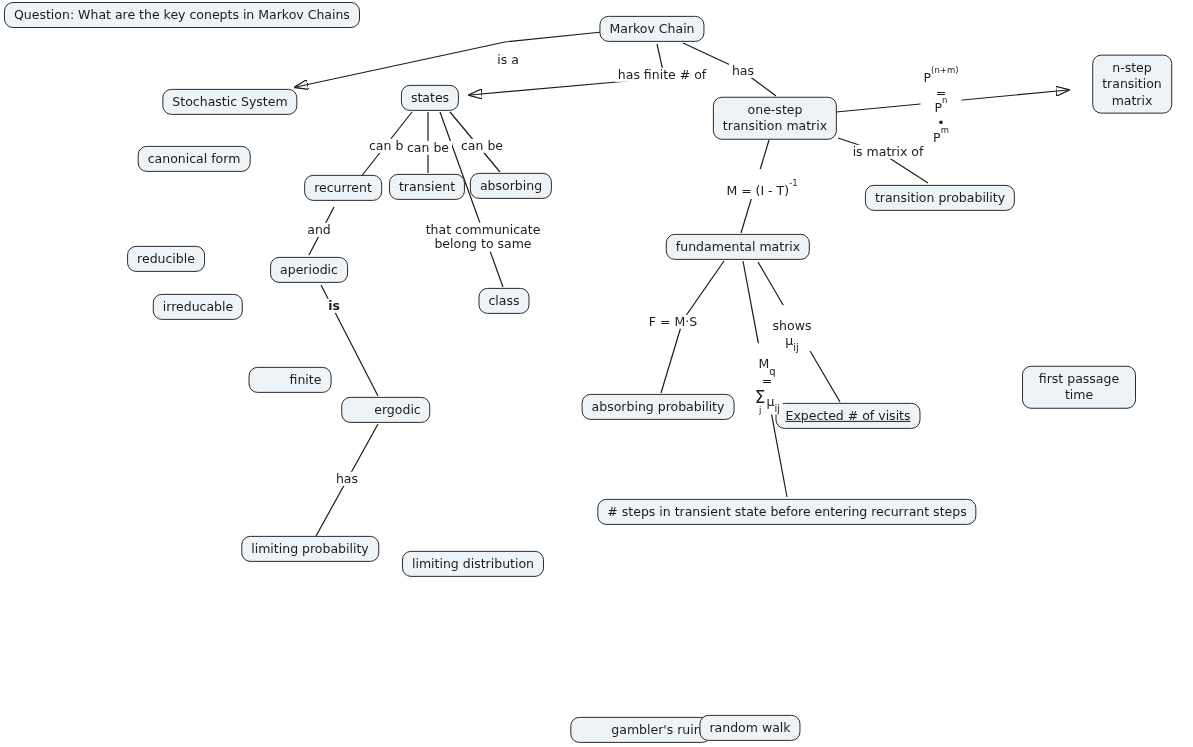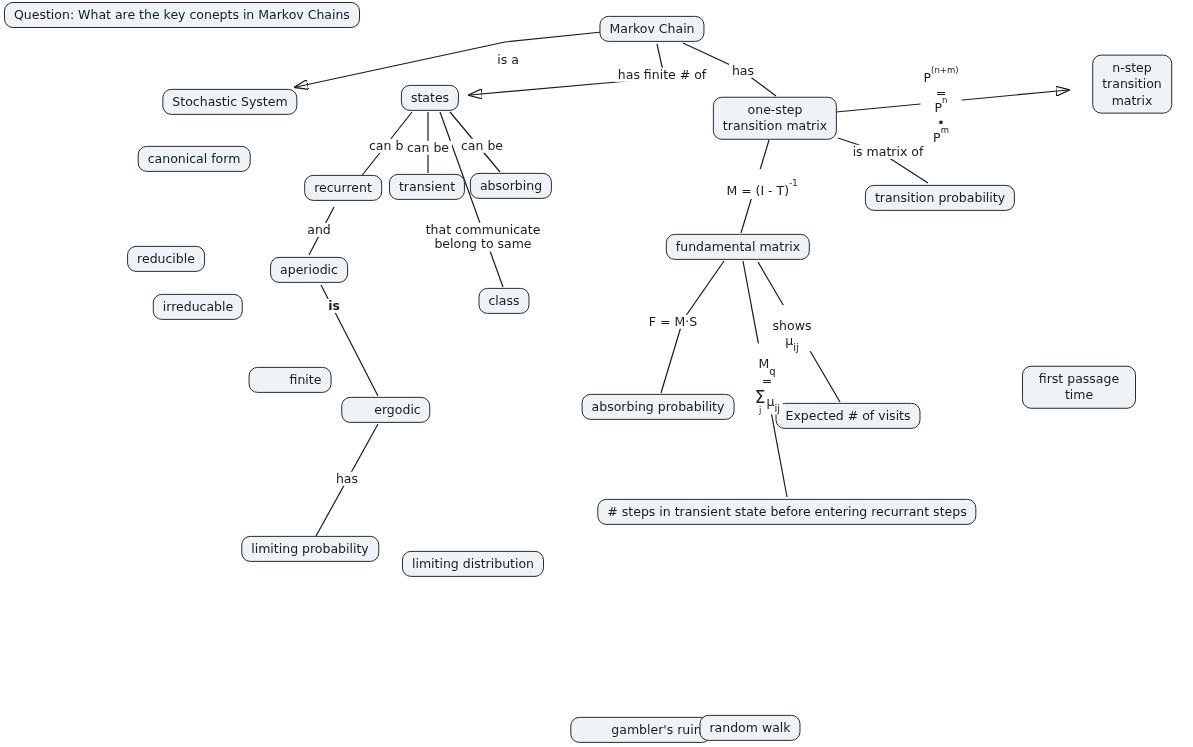--- a/index.html
+++ b/index.html
@@ -91,21 +91,21 @@
   <div class="node" style="left:511px; top:186px;">absorbing</div>
   <div class="node" style="left:940px; top:198px;">transition probability</div>
   <div class="node" style="left:166px; top:259px;">reducible</div>
   <div class="node" style="left:309px; top:270px;">aperiodic</div>
   <div class="node" style="left:198px; top:307px;">irreducable</div>
   <div class="node" style="left:738px; top:247px;">fundamental matrix</div>
   <div class="node" style="left:504px; top:301px;">class</div>
   <div class="node" style="left:290px; top:380px;padding-left:40px;">finite</div>
   <div class="node" style="left:386px; top:410px;padding-left:32px;">ergodic</div>
   <div class="node" style="left:658px; top:407px;">absorbing probability</div>
-  <div class="node" style="left:848px; top:416px;">Expected # of visits</div>
+  <div class="node" style="left:848px; top:416px;text-decoration:underline;">Expected # of visits</div>
   <div class="node" style="left:1079px; top:387px;">first passage time</div>
   <div class="node" style="left:787px; top:512px;"># steps in transient state before entering recurrant steps</div>
   <div class="node" style="left:310px; top:549px;">limiting probability</div>
   <div class="node" style="left:473px; top:564px;">limiting distribution</div>
   <div class="node" style="left:641px; top:730px;padding-left:40px;">gambler's ruin</div>
   <div class="node" style="left:750px; top:728px;">random walk</div>
 
   <div class="label" style="left:508px; top:42px;margin-top:18px;">is a</div>
   <div class="label" style="left:662px; top:75px;">has finite # of</div>
   <div class="label" style="left:743px; top:71px;">has</div>

